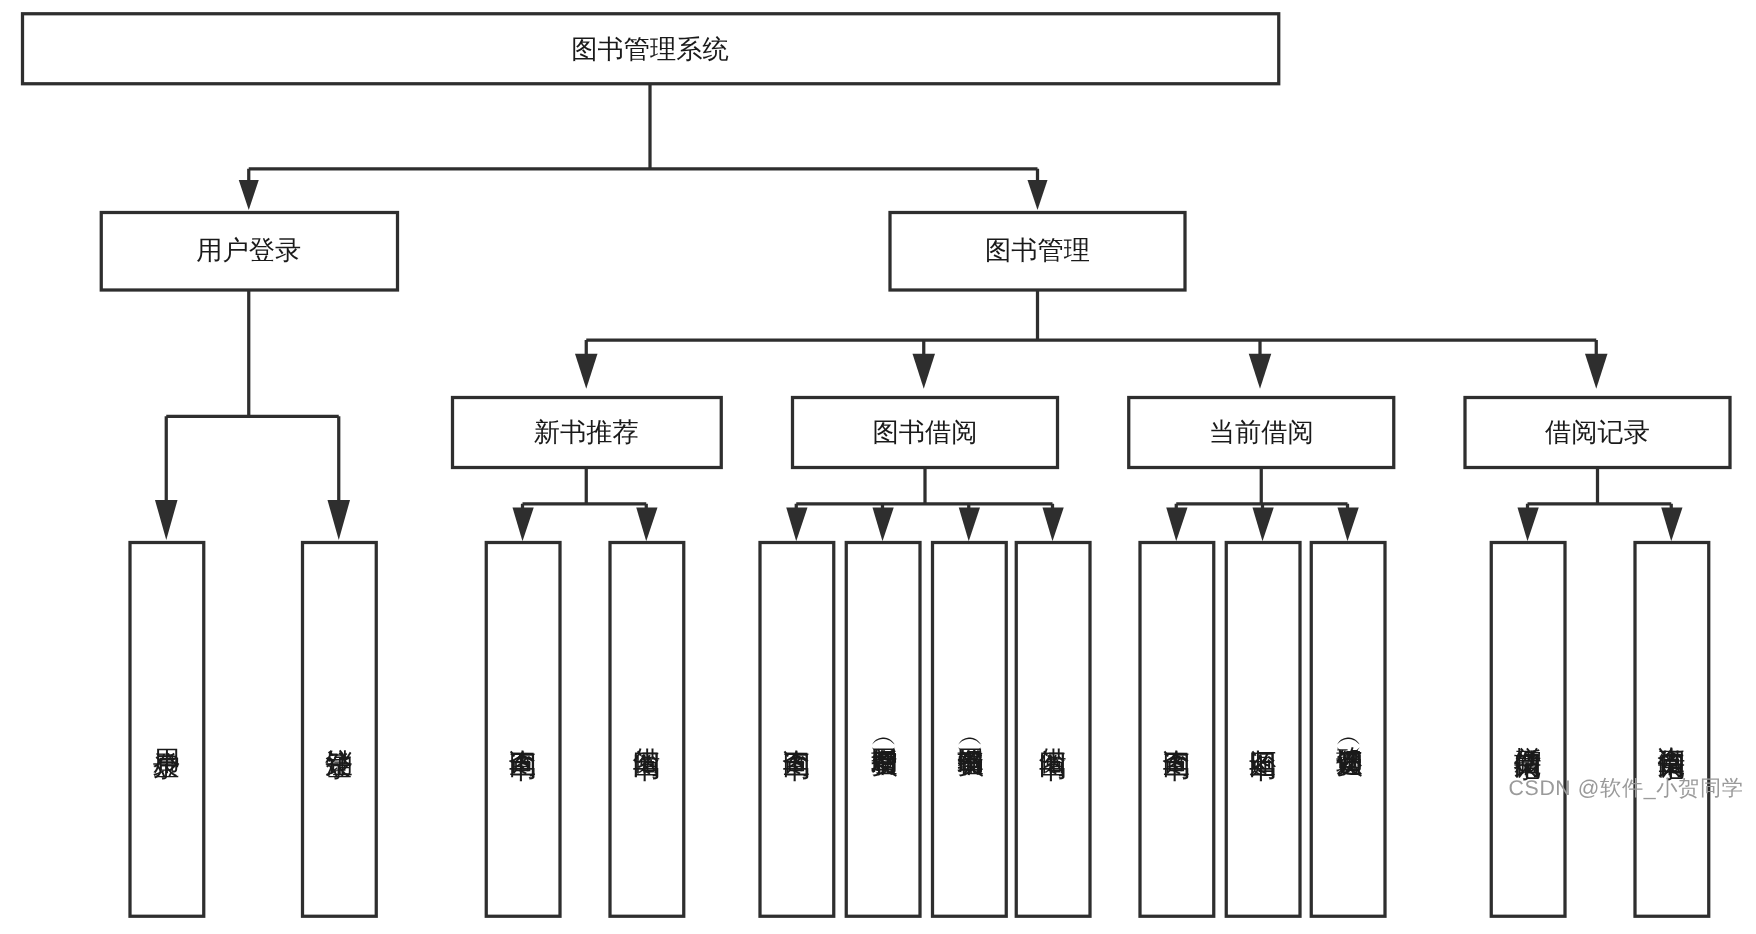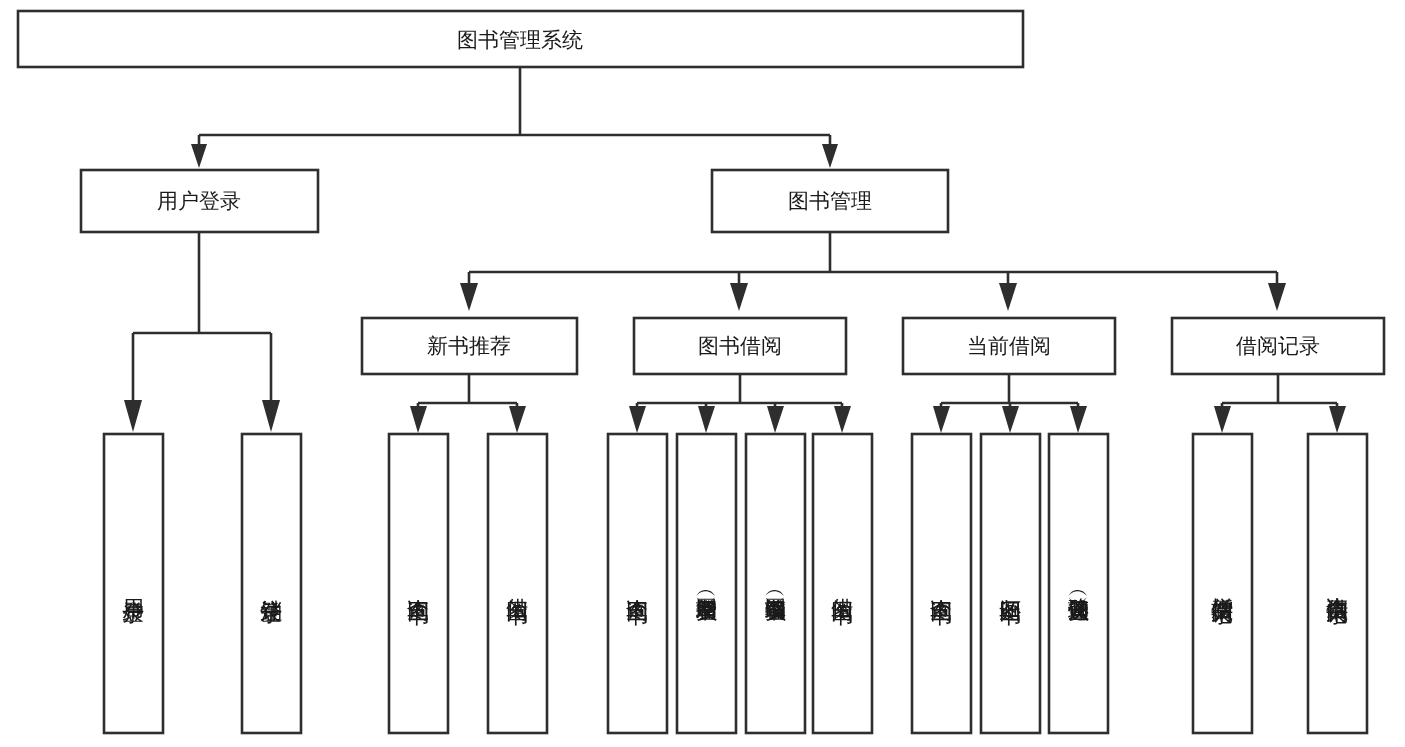--- a/index.html
+++ b/index.html
@@ -256,13 +256,14 @@
     <span class="leaf-label long">确认归还（管理员）</span>
   </div>
 
   <div class="leaf-label-wrap" style="left:1193px; top:434px; width:59px; height:299px;">
     <span class="leaf-label">新增借阅记录</span>
   </div>
   <div class="leaf-label-wrap" style="left:1308px; top:434px; width:59px; height:299px;">
     <span class="leaf-label">查询借阅记录</span>
   </div>
 
+  <div class="watermark">CSDN @软件_小贺同学</div>
 </div>
 
 </body></html>

